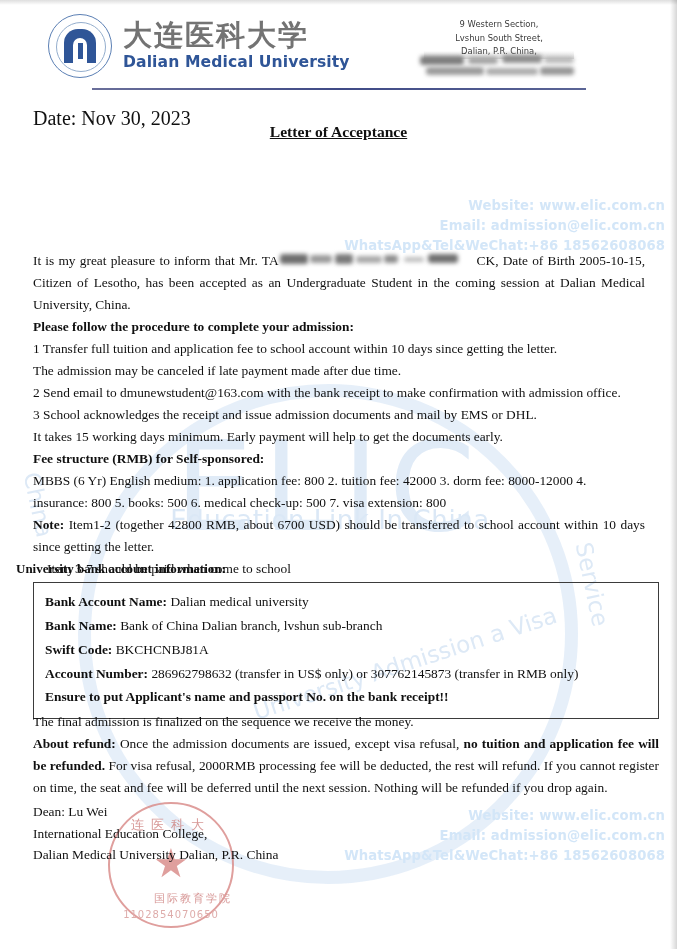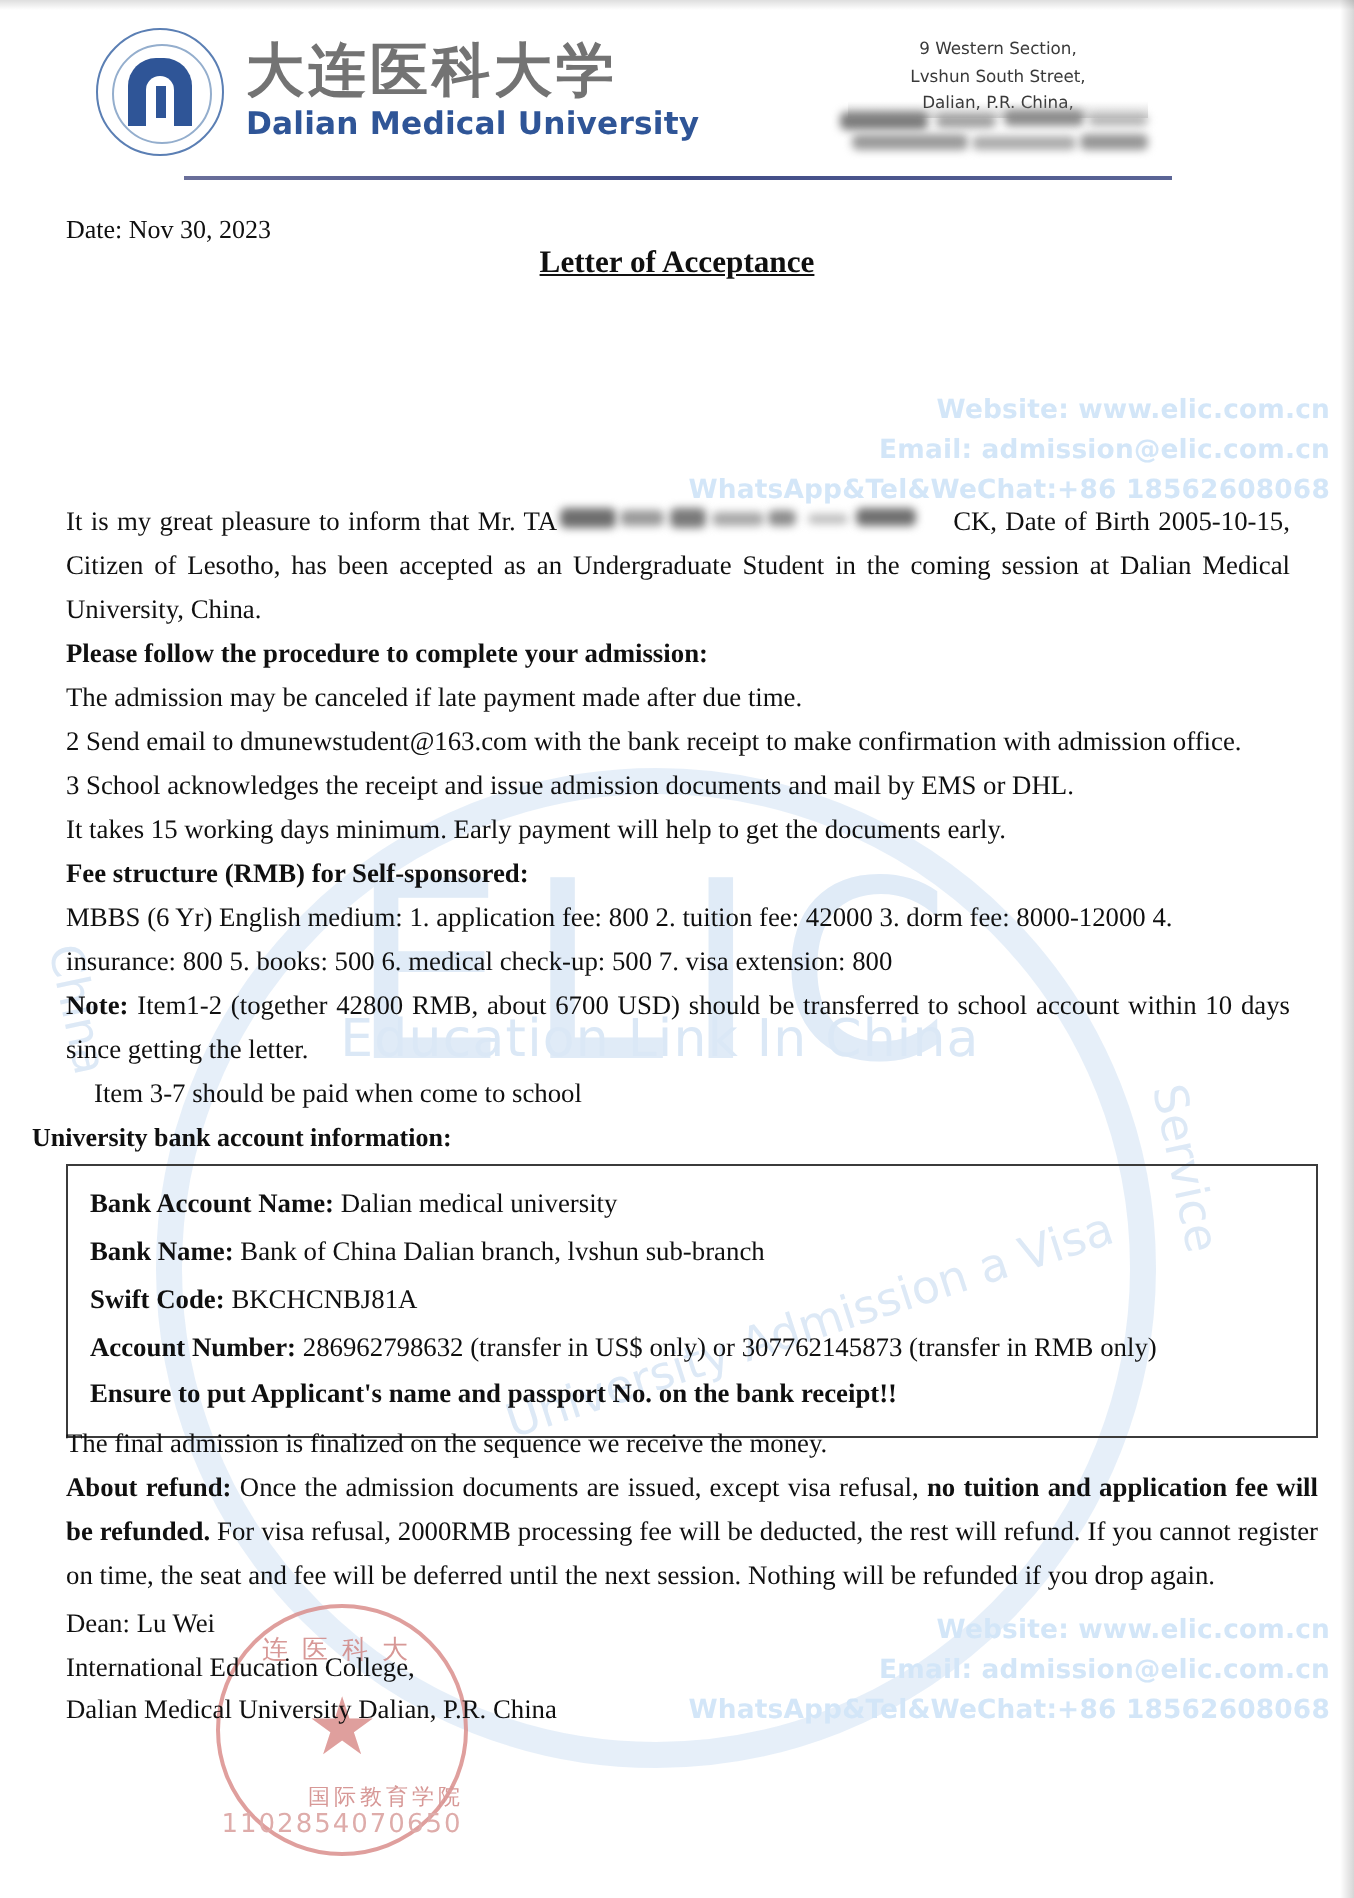--- a/index.html
+++ b/index.html
@@ -207,21 +207,21 @@
   #content {
     position: relative;
     z-index: 6;
     padding: 0 32px 0 33px;
     font-size: 13.4px;
     line-height: 1.64;
   }
   #date-line {
     position: absolute;
     left: 33px; top: 107px;
-    font-size: 13px;
+    font-size: 20px;
     z-index: 6;
   }
   #doc-title {
     position: absolute;
     left: 0; top: 123px;
     width: 677px;
     text-align: center;
     font-size: 15.6px;
     font-weight: 700;
     text-decoration: underline;
@@ -294,21 +294,21 @@
     font-size: 11px;
     letter-spacing: 2px;
     color: #cf8280;
   }
   .seal-code {
     position: absolute;
     left: 0; bottom: 6px;
     width: 122px;
     text-align: center;
     font-family: "DejaVu Sans", sans-serif;
-    font-size: 13px;
+    font-size: 10px;
     letter-spacing: 1px;
     color: #d79a98;
   }
 
   
   #signature {
     position: absolute;
     left: 33px; top: 801px;
     z-index: 8;
     font-size: 13.4px;
@@ -380,20 +380,21 @@
         <span class="smudge" style="left:30px;  top:1px; width:22px; height:8px;  background:#9a9a9a;"></span>
         <span class="smudge" style="left:55px;  top:0px; width:18px; height:10px; background:#7a7a7a;"></span>
         <span class="smudge" style="left:76px;  top:2px; width:26px; height:7px;  background:#a8a8a8;"></span>
         <span class="smudge" style="left:104px; top:1px; width:14px; height:8px;  background:#8d8d8d;"></span>
         <span class="smudge" style="left:124px; top:3px; width:20px; height:5px;  background:#bdbdbd;"></span>
         <span class="smudge" style="left:148px; top:0px; width:30px; height:9px;  background:#707070;"></span>
       </span><span>CK, Date of Birth 2005-10-15, Citizen of Lesotho, has been accepted as an Undergraduate Student in the coming session at Dalian Medical University, China.</span>
     </p>
 
     <p class="para b">Please follow the procedure to complete your admission:</p>
+    <p class="para">1 Transfer full tuition and application fee to school account within 10 days since getting the letter.</p>
     <p class="para">The admission may be canceled if late payment made after due time.</p>
     <p class="para">2 Send email to dmunewstudent@163.com with the bank receipt to make confirmation with admission office.</p>
     <p class="para">3 School acknowledges the receipt and issue admission documents and mail by EMS or DHL.</p>
     <p class="para">It takes 15 working days minimum. Early payment will help to get the documents early.</p>
 
     <p class="para b">Fee structure (RMB) for Self-sponsored:</p>
     <p class="para">MBBS (6 Yr) English medium: 1. application fee: 800 2. tuition fee: 42000 3. dorm fee: 8000-12000 4.</p>
     <p class="para">insurance: 800 5. books: 500 6. medical check-up: 500 7. visa extension: 800</p>
     <p class="para">
       <b>Note:</b>

